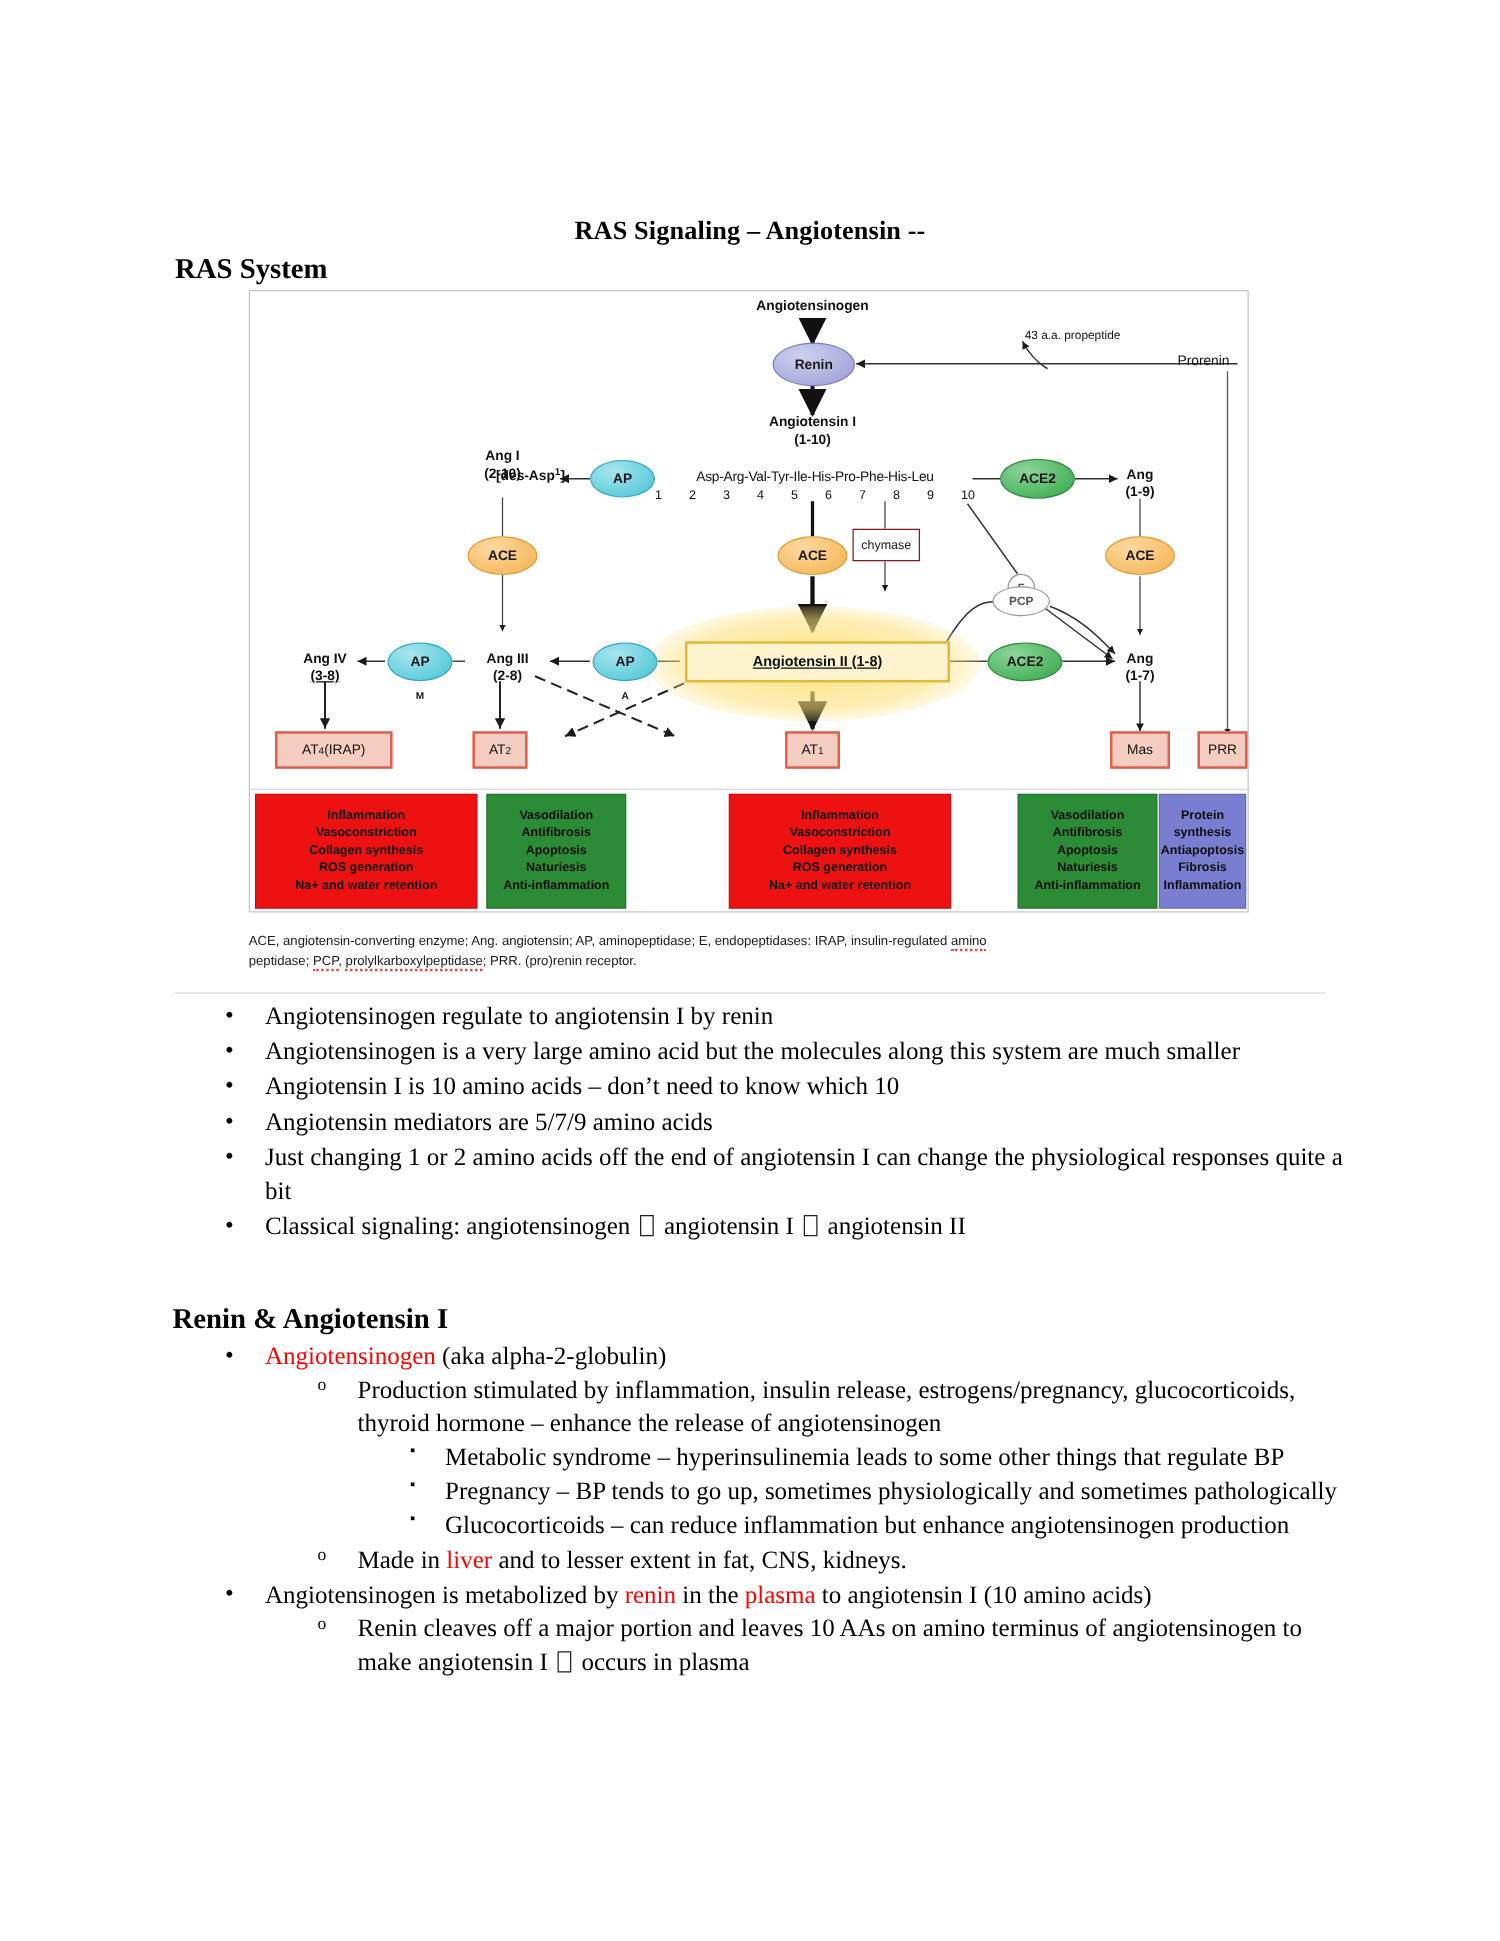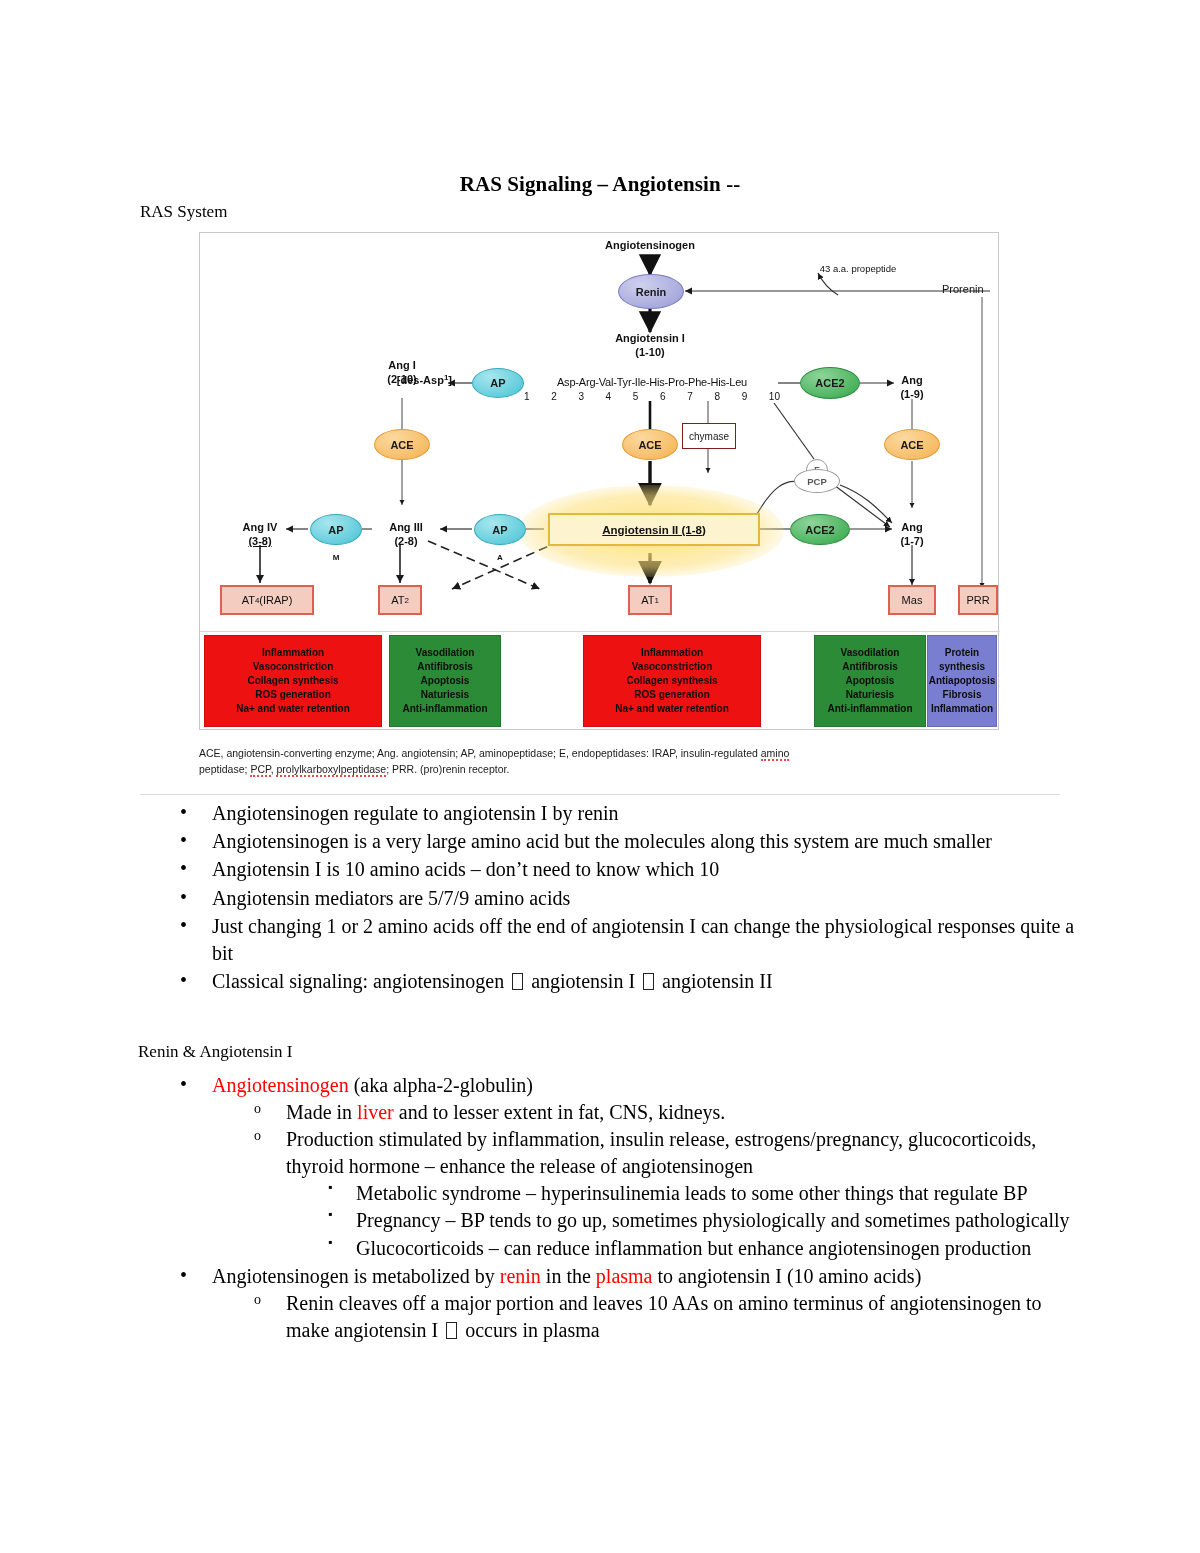--- a/index.html
+++ b/index.html
@@ -29,22 +29,22 @@
     left: 0; top: 140px;
     width: 1200px;
     text-align: center;
     font-size: 21px;
     font-weight: bold;
     font-family: "Liberation Serif", serif;
     letter-spacing: 0.1px;
   }
   .section-head {
     position: absolute;
-    font-size: 17px;
-    font-weight: normal;
+    font-size: 23px;
+    font-weight: bold;
     font-family: "Liberation Serif", serif;
   }
   #ras-system-head { left: 140px; top: 170px; }
   #renin-head      { left: 138px; top: 1010px; }
 
   
   .figure {
     position: absolute;
     left: 199px;
     top: 200px;
@@ -513,28 +513,28 @@
     </ul>
   </div>
 
   <div class="section-head" id="renin-head">Renin &amp; Angiotensin I</div>
 
   <div class="renin-block">
     <ul class="lvl1">
       <li>
         <span class="red">Angiotensinogen</span><span> (aka alpha-2-globulin)</span>
         <ul class="lvl2">
-          <li><span>Made in </span><span class="red">liver</span><span> and to lesser extent in fat, CNS, kidneys.</span></li>
           <li><span>Production stimulated by inflammation, insulin release, estrogens/pregnancy, glucocorticoids, thyroid hormone – enhance the release of angiotensinogen</span>
             <ul class="lvl3">
               <li><span>Metabolic syndrome – hyperinsulinemia leads to some other things that regulate BP</span></li>
               <li><span>Pregnancy – BP tends to go up, sometimes physiologically and sometimes pathologically</span></li>
               <li><span>Glucocorticoids – can reduce inflammation but enhance angiotensinogen production</span></li>
             </ul>
           </li>
+          <li><span>Made in </span><span class="red">liver</span><span> and to lesser extent in fat, CNS, kidneys.</span></li>
         </ul>
       </li>
       <li>
         <span>Angiotensinogen is metabolized by </span><span class="red">renin</span><span> in the </span><span class="red">plasma</span><span> to angiotensin I (10 amino acids)</span>
         <ul class="lvl2">
           <li><span>Renin cleaves off a major portion and leaves 10 AAs on amino terminus of angiotensinogen to make angiotensin I </span><span class="glyph-box"></span><span> occurs in plasma</span></li>
         </ul>
       </li>
     </ul>
   </div>

